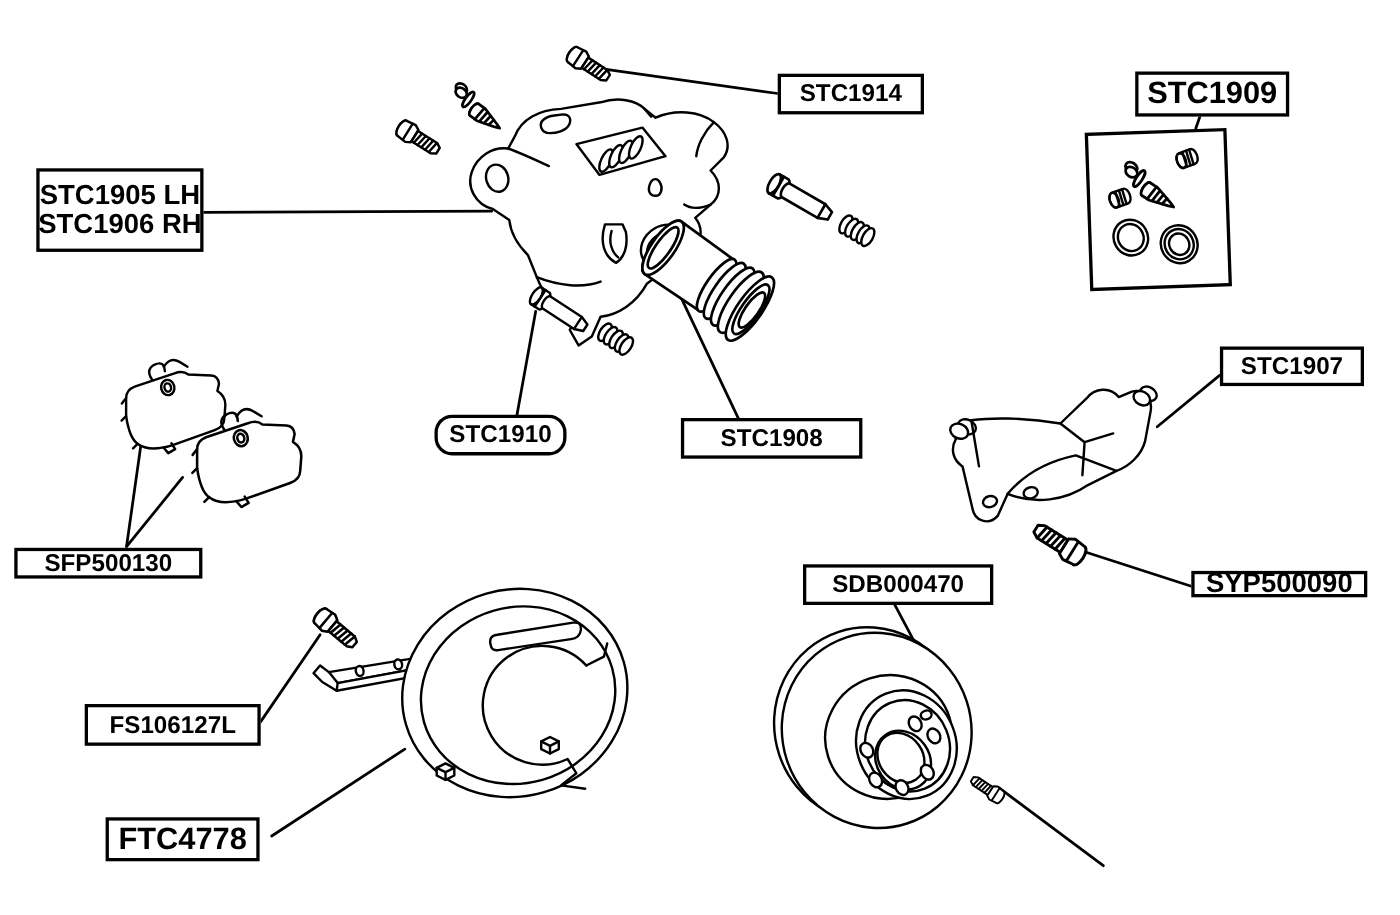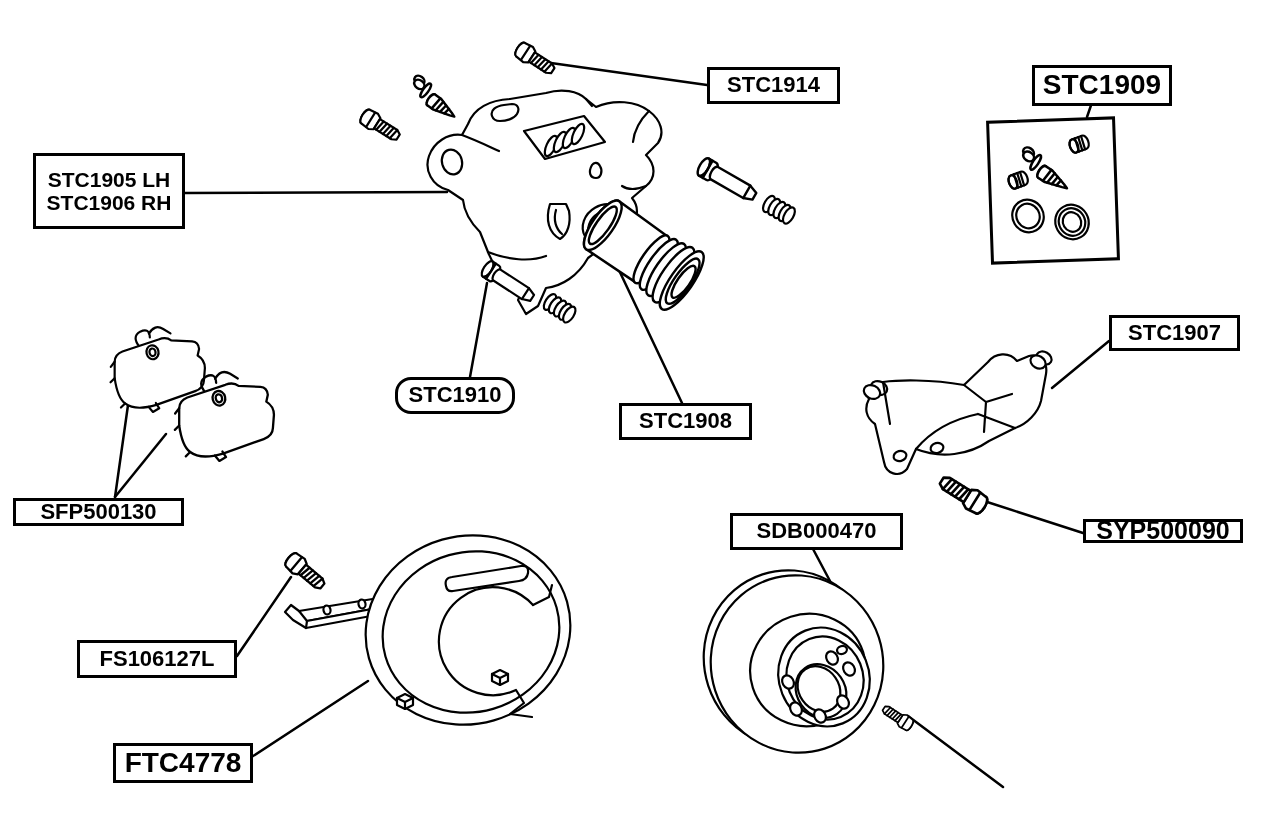--- a/index.html
+++ b/index.html
@@ -194,28 +194,28 @@
       <ellipse class="sh" cx="843" cy="702" rx="5.5" ry="7" transform="rotate(-30 843 702)"></ellipse>
       <ellipse class="sh" cx="820" cy="716" rx="5.5" ry="7" transform="rotate(-30 820 716)"></ellipse>
       <ellipse class="sh" cx="796" cy="709" rx="5.5" ry="7" transform="rotate(-30 796 709)"></ellipse>
       <ellipse class="sh" cx="788" cy="682" rx="5.5" ry="7" transform="rotate(-30 788 682)"></ellipse>
     </g>
     <ellipse class="sh" cx="842" cy="650" rx="5" ry="4" transform="rotate(-18 842 650)"></ellipse>
   </g>
   <use href="#bolt" transform="translate(911,726) rotate(213) scale(0.78)"></use>
 </svg>
 
-<div class="plabel" style="left:33px;top:153px;width:152px;height:76px;font-size:21px;">
+<div class="plabel" style="left:33px;top:153px;width:152px;height:76px;font-size:25px;">
   <span>STC1905 LH</span>
   <span>STC1906 RH</span>
 </div>
 <div class="plabel" style="left:707px;top:67px;width:133px;height:37px;">STC1914</div>
 <div class="plabel" style="left:1032px;top:41px;width:140px;height:41px;font-size:28px;margin-top:24px;">STC1909</div>
 <div class="plabel" style="left:395px;top:377px;width:120px;height:37px;border-radius:16px;">STC1910</div>
-<div class="plabel" style="left:619px;top:403px;width:133px;height:37px;">STC1908</div>
+<div class="plabel" style="left:619px;top:380px;width:165px;height:37px;">STC1908</div>
 <div class="plabel" style="left:1109px;top:315px;width:131px;height:36px;">STC1907</div>
 <div class="plabel" style="left:13px;top:498px;width:171px;height:28px;">SFP500130</div>
 <div class="plabel" style="left:1083px;top:519px;width:160px;height:24px;font-size:25px;">SYP500090</div>
 <div class="plabel" style="left:697px;top:513px;width:173px;height:37px;margin-left:33px;">SDB000470</div>
 <div class="plabel" style="left:77px;top:640px;width:160px;height:38px;">FS106127L</div>
-<div class="plabel" style="left:113px;top:743px;width:140px;height:40px;font-size:28px;">FTC4778</div>
+<div class="plabel" style="left:96px;top:743px;width:140px;height:40px;font-size:28px;">FTC4778</div>
 
 </div>
 
 </body></html>

